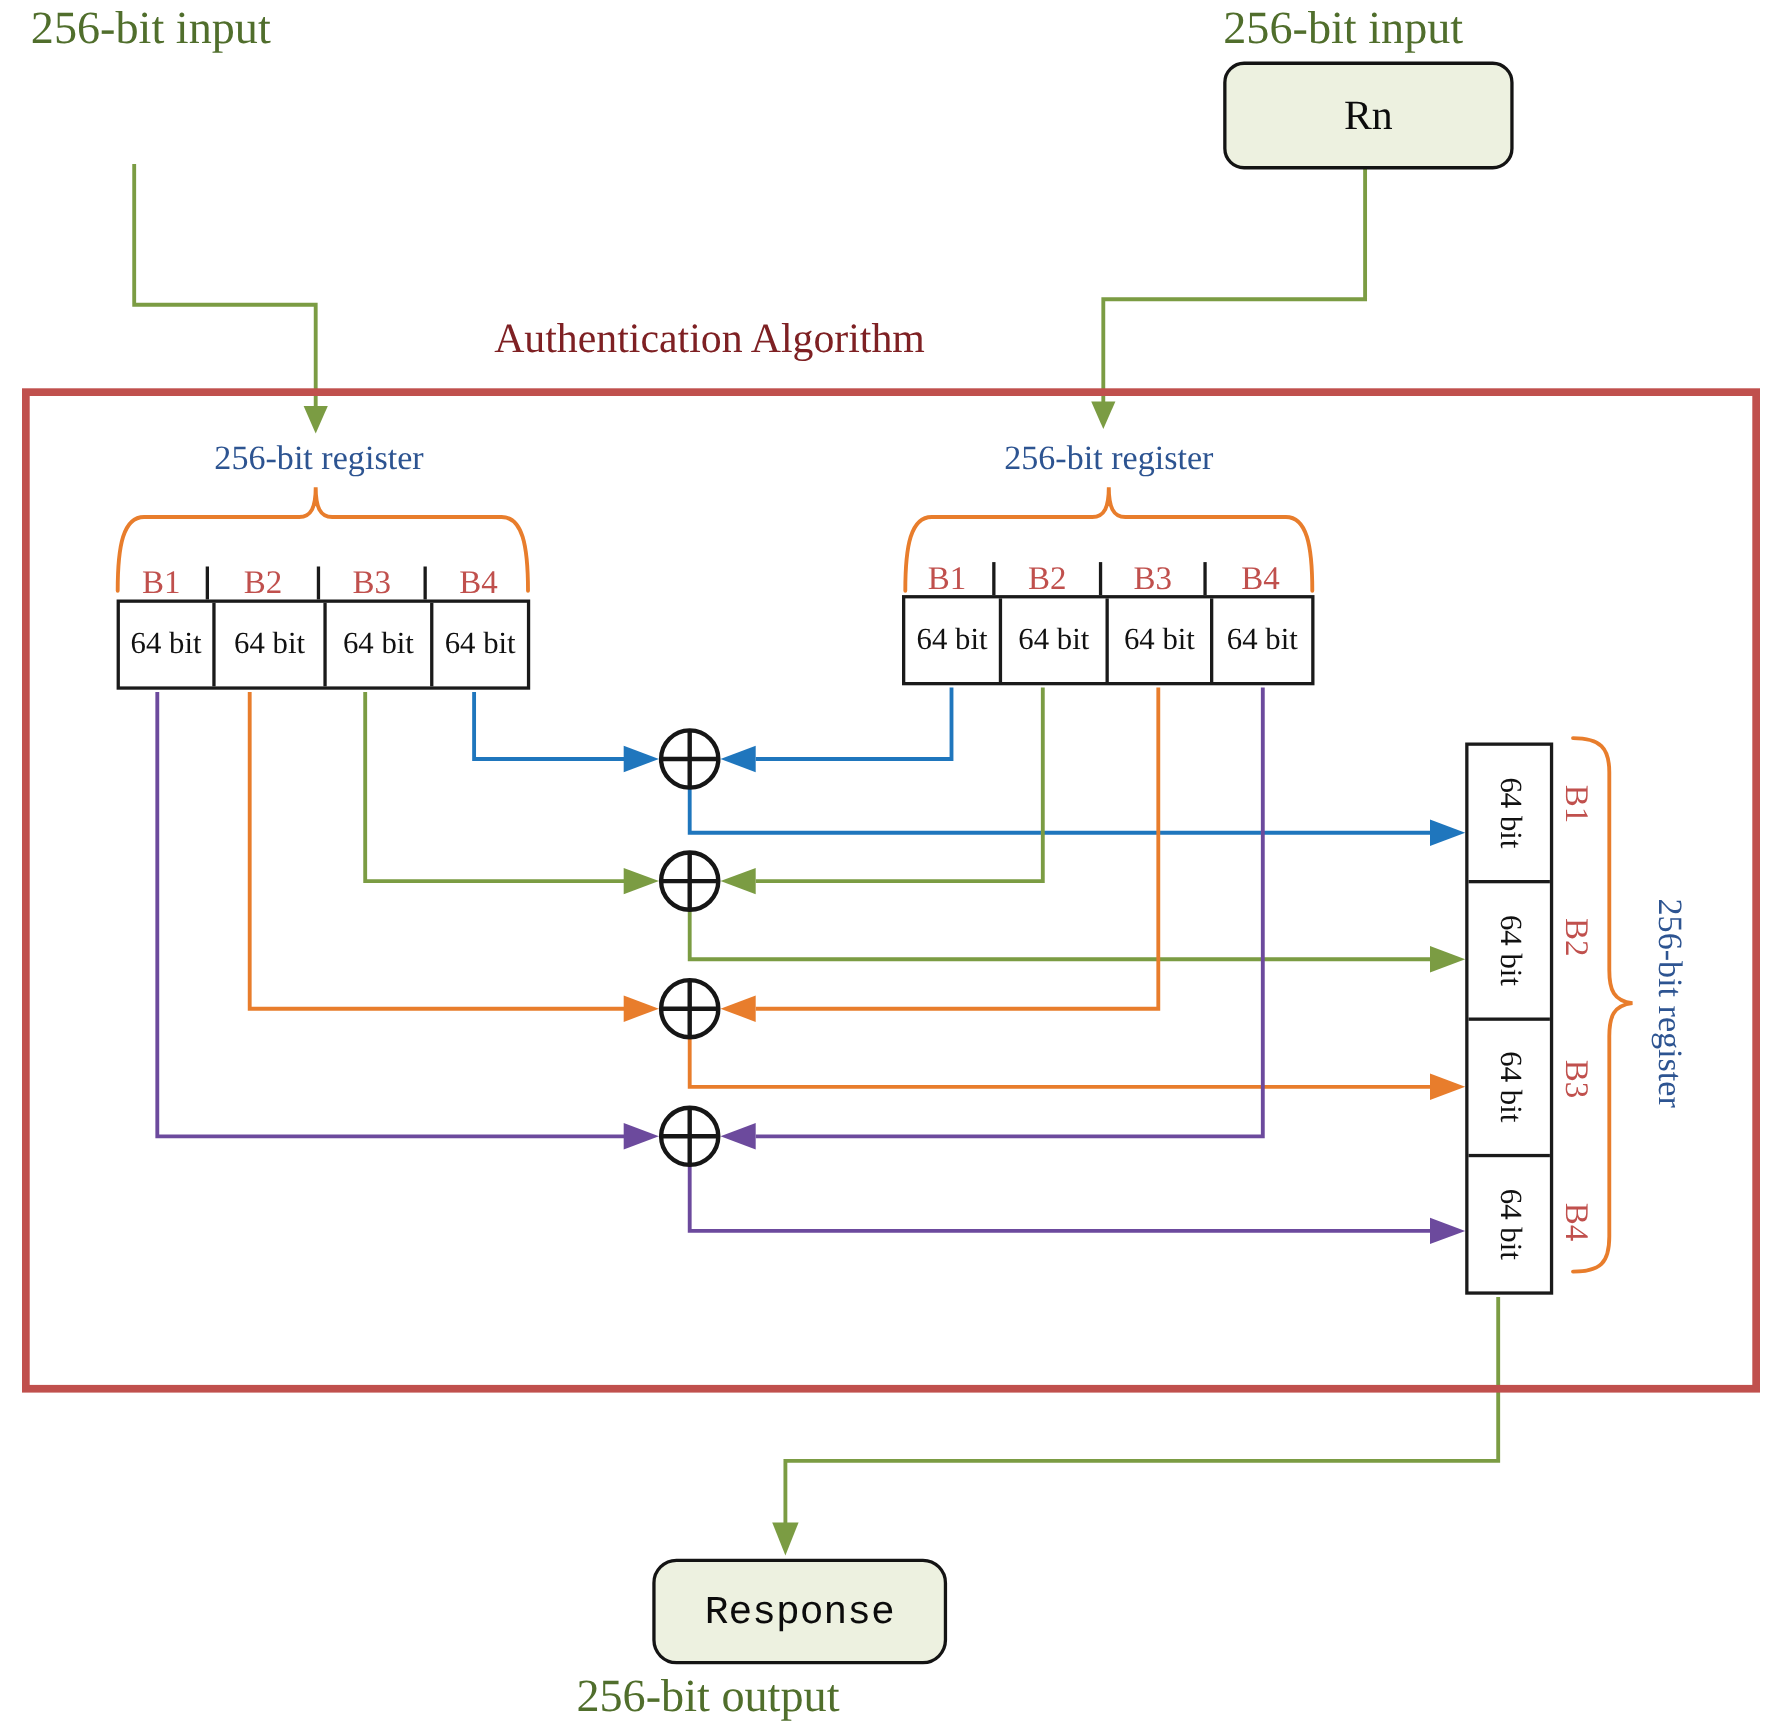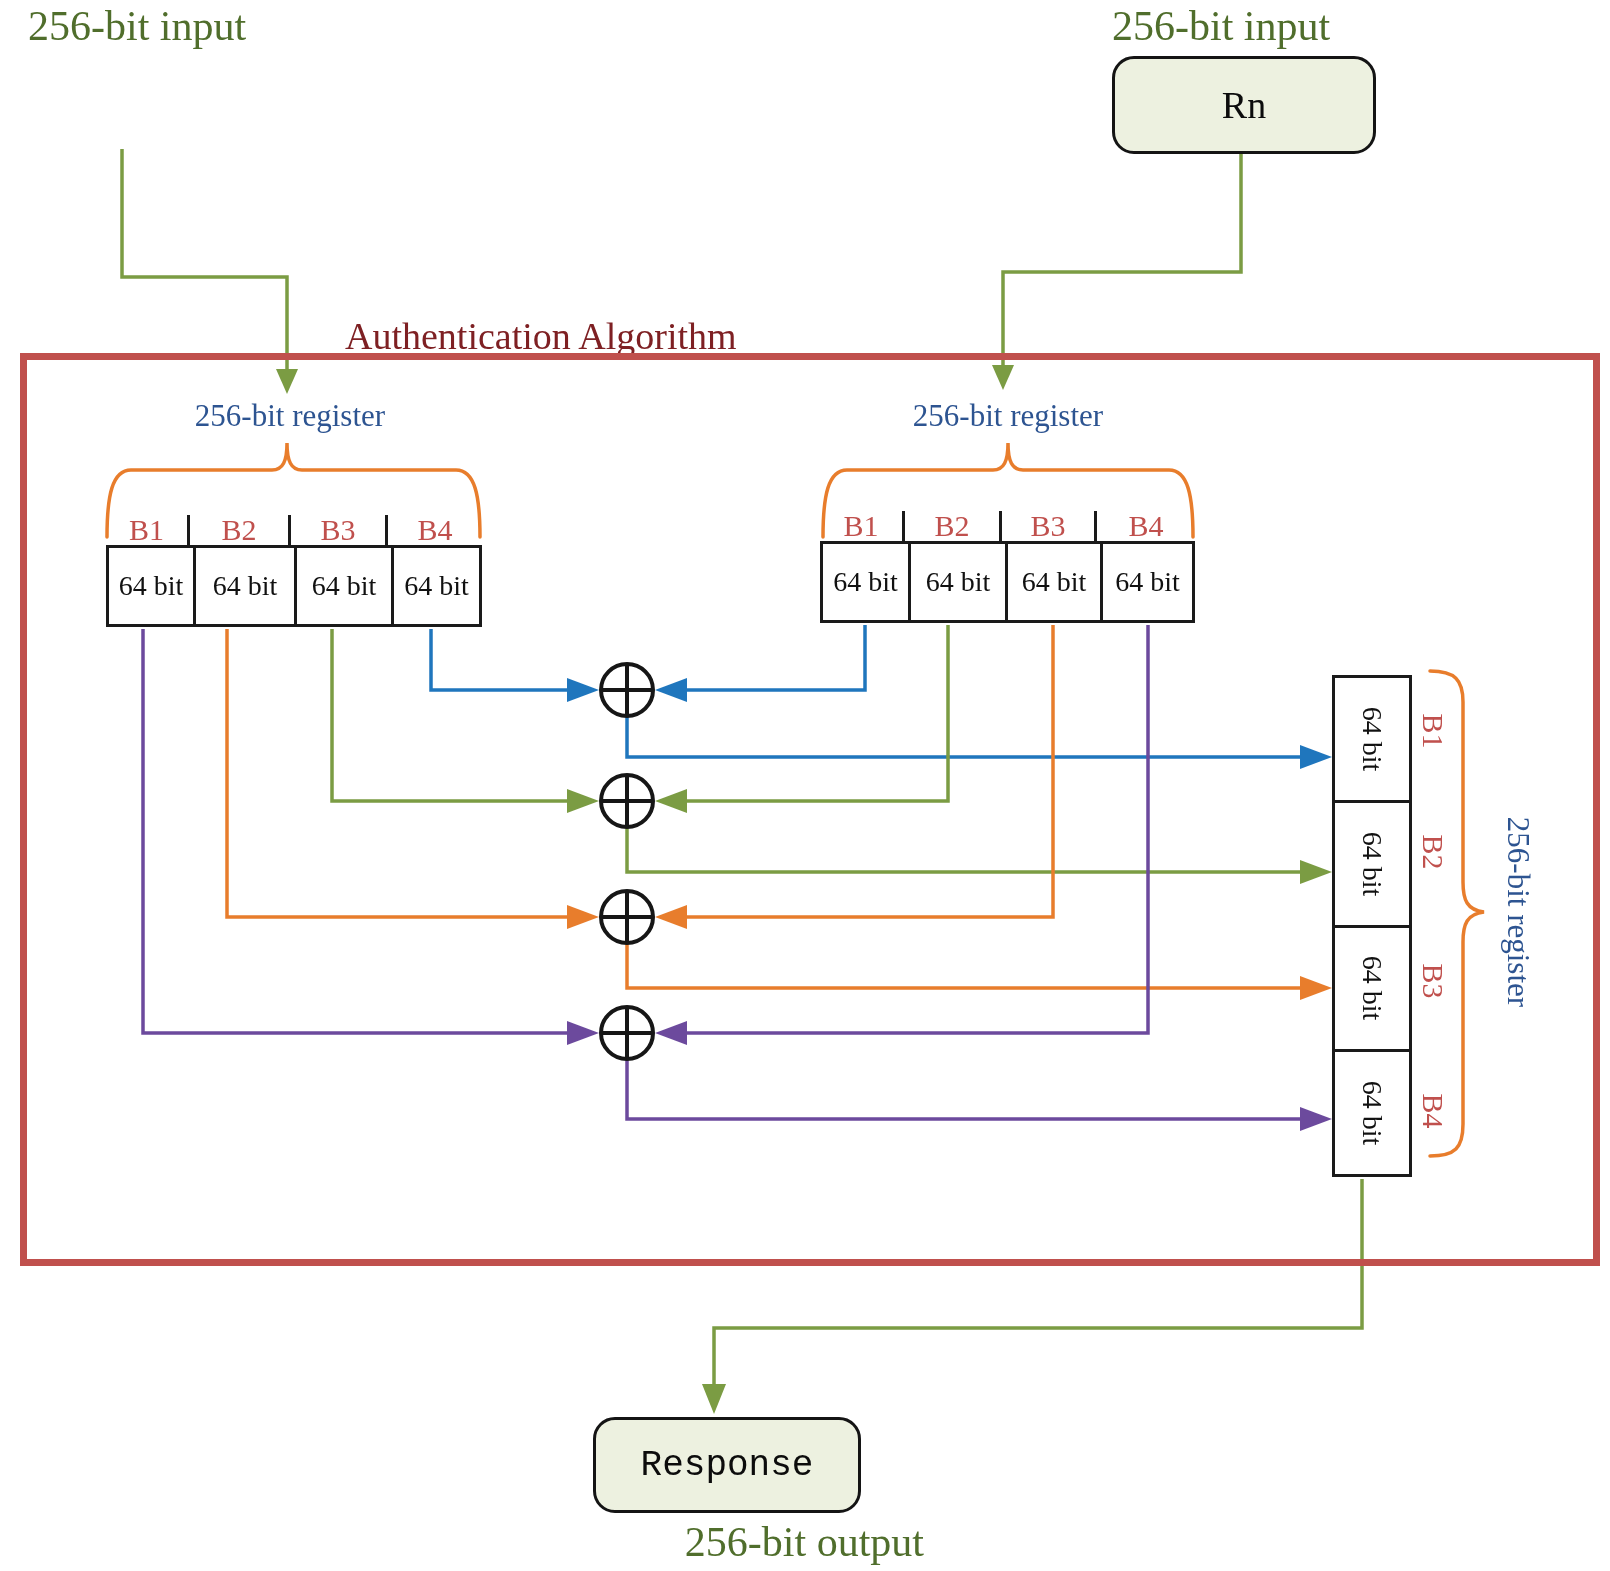--- a/index.html
+++ b/index.html
@@ -13,21 +13,21 @@
     position:relative; width:1610px; height:1571px; overflow:hidden;
     font-family:"Liberation Serif","DejaVu Serif",serif; color:#111;
   }
   .abs{position:absolute;}
   .caption{font-size:42px; color:var(--green-text); white-space:nowrap;}
   .node{
     background:var(--node-fill); border:3px solid #141414; border-radius:22px;
     display:flex; align-items:center; justify-content:center;
     font-size:38px; color:#0c0c0c;
   }
-  .title{font-size:38px; color:var(--title-maroon); text-align:left; white-space:nowrap;margin-top:28px;}
+  .title{font-size:38px; color:var(--title-maroon); text-align:center; white-space:nowrap;}
   .reg-caption{font-size:31px; color:var(--blue-text); text-align:center; white-space:nowrap;}
   .frame{
     border:7px solid var(--red-frame); box-sizing:border-box;
     width:1580px; height:913px; left:20px; top:353px;
   }
   .register{position:absolute;}
   .blk-row{display:grid; height:30px;}
   .blk-row .blk{
     display:flex; align-items:flex-end; justify-content:center;
     font-size:30px; color:var(--label-red); line-height:30px;
@@ -168,21 +168,21 @@
     </g>
 
     <path class="brace" d="M107,537 C107,496 112,470 131,470 L272,470 C283,470 287,461 287,443 C287,461 291,470 302,470 L456,470 C475,470 480,496 480,537"></path>
     <path class="brace" d="M823,537 C823,496 828,470 847,470 L993,470 C1004,470 1008,461 1008,443 C1008,461 1012,470 1023,470 L1169,470 C1188,470 1193,496 1193,537"></path>
     <path class="brace" d="M1430,671 C1455,671 1463,680 1463,702 L1463,882 C1463,900 1467,910 1484,912 C1467,914 1463,924 1463,942 L1463,1124 C1463,1148 1455,1156 1430,1156"></path>
   </svg>
 
   <div class="abs caption" style="left:28px; top:2px;">256-bit input</div>
 
   <div class="abs caption" style="left:1112px; top:2px;">256-bit input</div>
-  <div class="abs node" style="left:1112px; top:56px; width:258px; height:92px;">
+  <div class="abs node" style="left:1112px; top:56px; width:258px; height:92px;border-radius:19px;">
     <span>Rn</span>
   </div>
 
   <div class="abs title" style="left:345px; top:286px; width:600px;">Authentication Algorithm</div>
   <div class="abs frame"></div>
 
   <div class="abs reg-caption" style="left:90px; top:398px; width:400px;">256-bit register</div>
   <div class="register" style="left:106px; top:515px; width:376px;">
     <div class="blk-row cols-left">
       <div class="blk">B1</div>
@@ -230,15 +230,15 @@
   </div>
   <div class="abs oblk" style="left:1433px; top:731px;">B1</div>
   <div class="abs oblk" style="left:1433px; top:852px;">B2</div>
   <div class="abs oblk" style="left:1433px; top:981px;">B3</div>
   <div class="abs oblk" style="left:1433px; top:1111px;">B4</div>
   <div class="abs vcaption" style="left:1518px; top:912px;">256-bit register</div>
 
   <div class="abs node" style="left:593px; top:1417px; width:262px; height:90px; font-size:36px;font-family:Liberation Mono, monospace;">
     <span>Response</span>
   </div>
-  <div class="abs caption" style="left:524px; top:1518px; width:400px; text-align:right;">256-bit output</div>
+  <div class="abs caption" style="left:524px; top:1518px; width:400px; text-align:left;">256-bit output</div>
 
 </div>
 
 </body></html>

